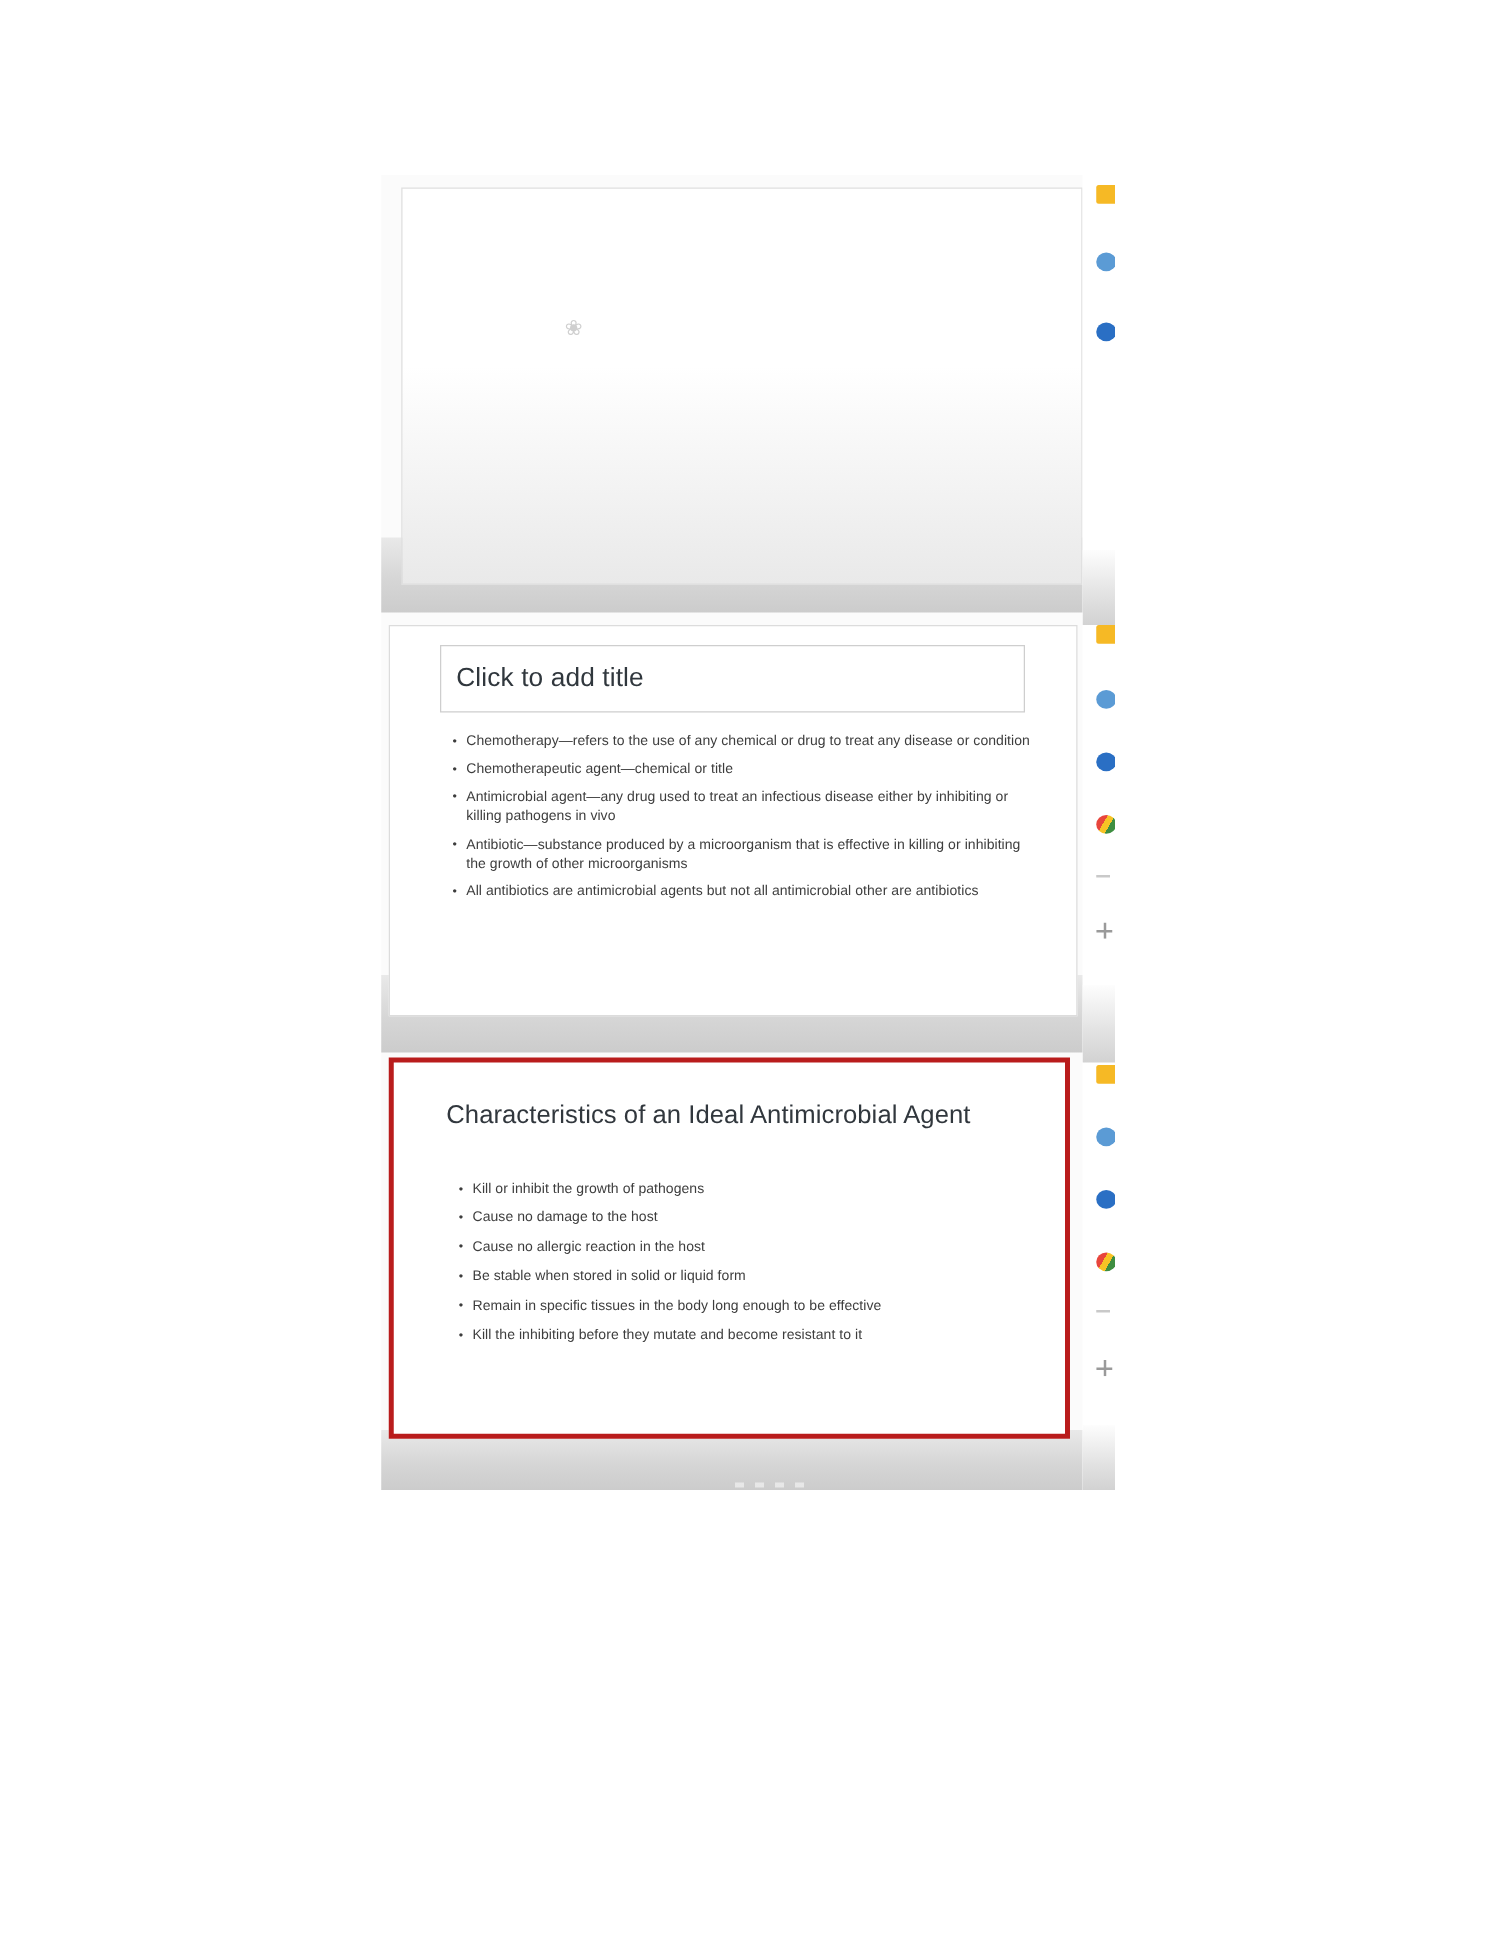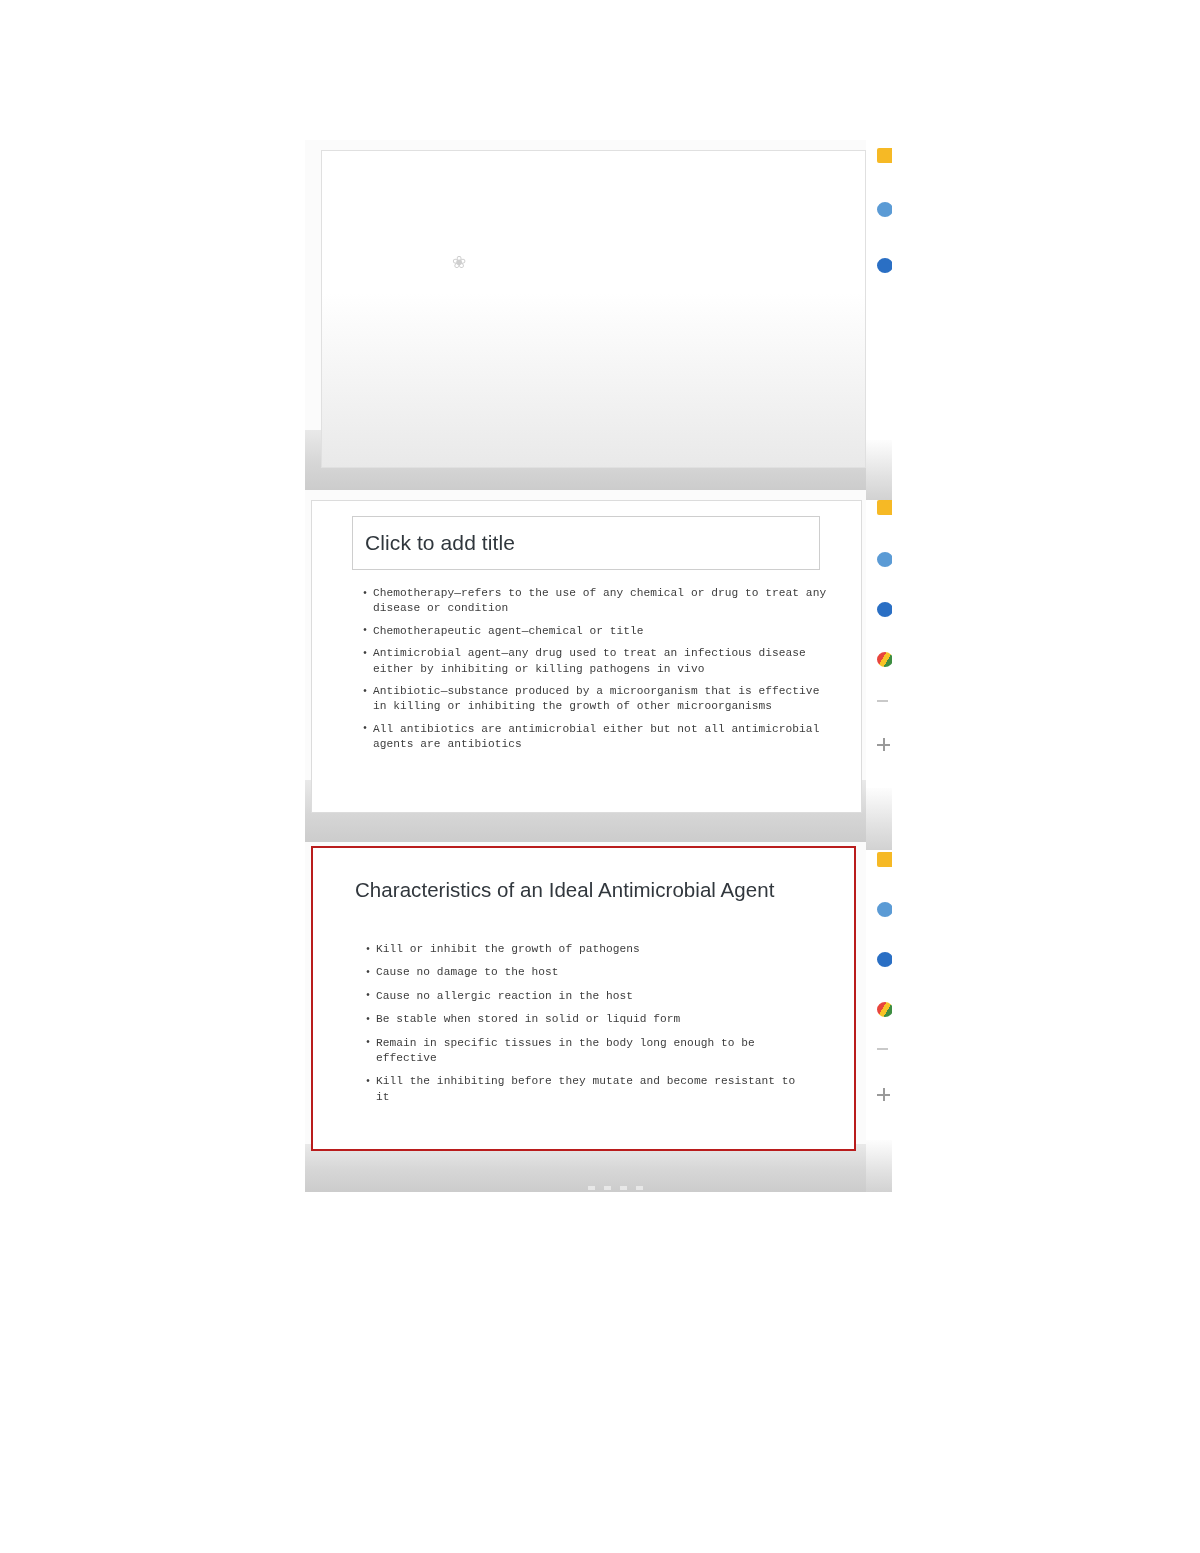--- a/index.html
+++ b/index.html
@@ -169,21 +169,21 @@
     font-size: 21px;
     color: #30373d;
     letter-spacing: 0.1px;
   }
 
   
   #slide3-block { top: 704px; height: 348px; }
   #slide3-under { top: 300px; height: 48px; }
   #slide3-frame {
     left: 6px; top: 2px; width: 545px; height: 305px;
-    border: 2px solid #b91c1c;
+    border: 4px solid #b91c1c;
   }
   .slide-heading {
     position: absolute;
     left: 42px;
     top: 28px;
     width: 430px;
     font-size: 20.5px;
     line-height: 28px;
     color: #31373d;
     font-weight: 400;
@@ -198,21 +198,20 @@
     list-style: none;
   }
   .bullets li {
     position: relative;
     padding-left: 11px;
     color: #3d3d3d;
     font-size: 11.2px;
     line-height: 15.4px;
     letter-spacing: 0.05px;
     margin-bottom: 7px;
-    font-family: Liberation Mono, monospace;
   }
   .bullets li::before {
     content: "\2022";
     position: absolute;
     left: 0;
     top: -0.5px;
     font-size: 10px;
     color: #3d3d3d;
   }
   #slide2-bullets { left: 50px; top: 85px; width: 466px; }
@@ -248,21 +247,21 @@
       <div class="slide-under" id="slide2-under"></div>
       <div class="slide-frame" id="slide2-frame">
         <div class="title-placeholder">
           <span>Click to add title</span>
         </div>
         <ul class="bullets" id="slide2-bullets">
           <li>Chemotherapy—refers to the use of any chemical or drug to treat any disease or condition</li>
           <li>Chemotherapeutic agent—chemical or title</li>
           <li>Antimicrobial agent—any drug used to treat an infectious disease either by inhibiting or killing pathogens in vivo</li>
           <li>Antibiotic—substance produced by a microorganism that is effective in killing or inhibiting the growth of other microorganisms</li>
-          <li>All antibiotics are antimicrobial either but not all antimicrobial agents are antibiotics</li>
+          <li>All antibiotics are antimicrobial agents but not all antimicrobial other are antibiotics</li>
         </ul>
       </div>
     </div>
 
     <div class="slide-block" id="slide3-block">
       <div class="slide-under" id="slide3-under"></div>
       <div class="slide-frame" id="slide3-frame">
         <div class="slide-heading">Characteristics of an Ideal Antimicrobial Agent</div>
         <ul class="bullets" id="slide3-bullets">
           <li>Kill or inhibit the growth of pathogens</li>

